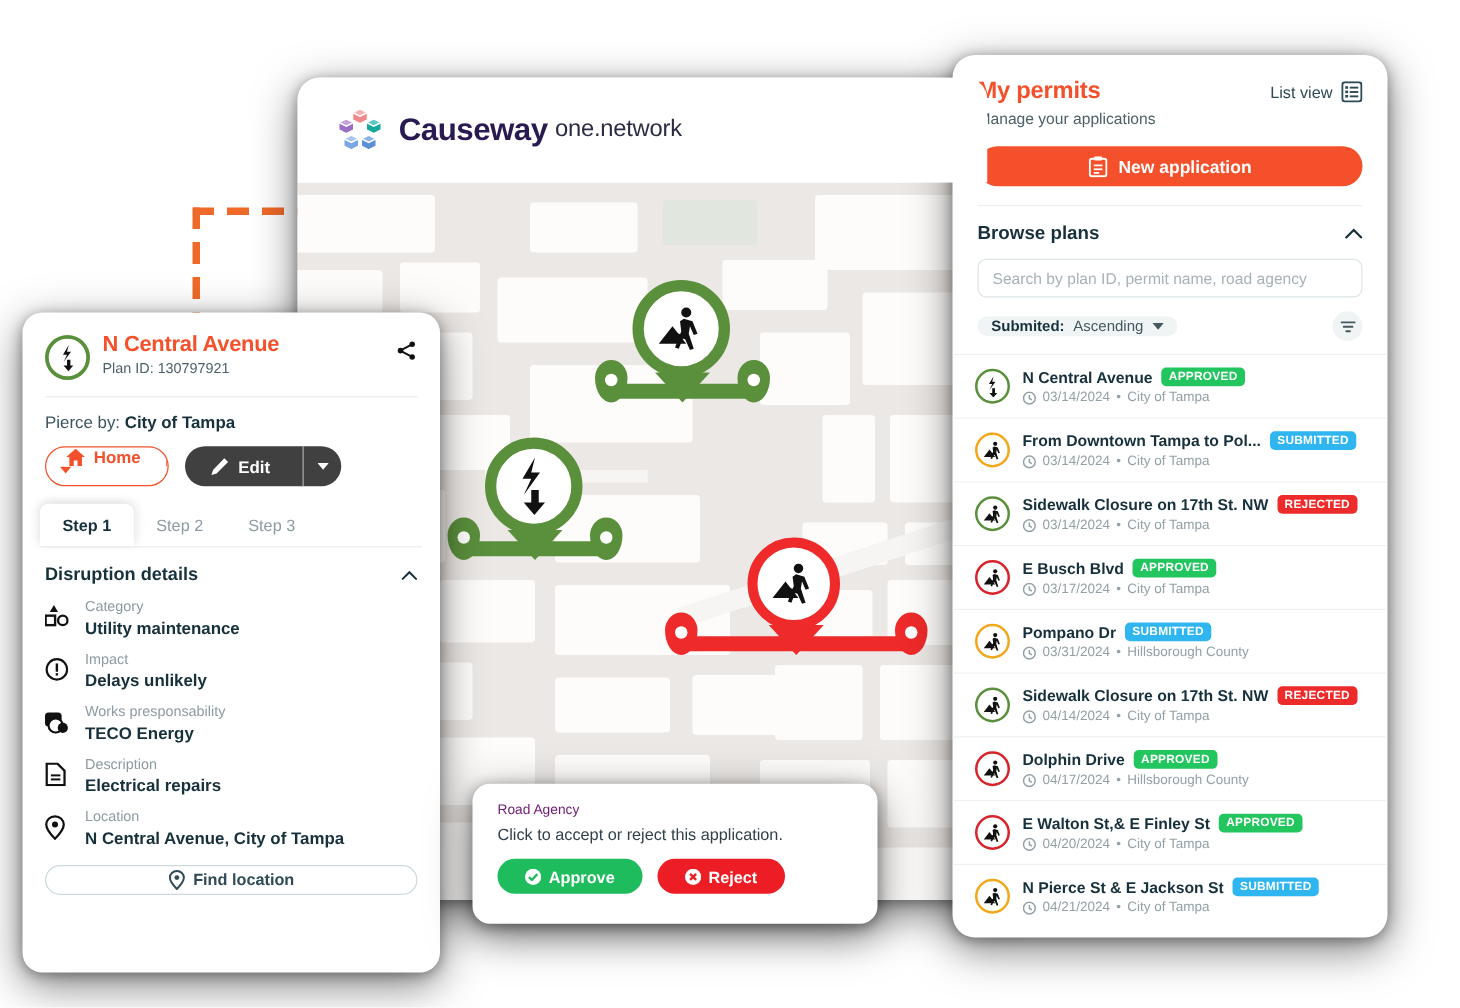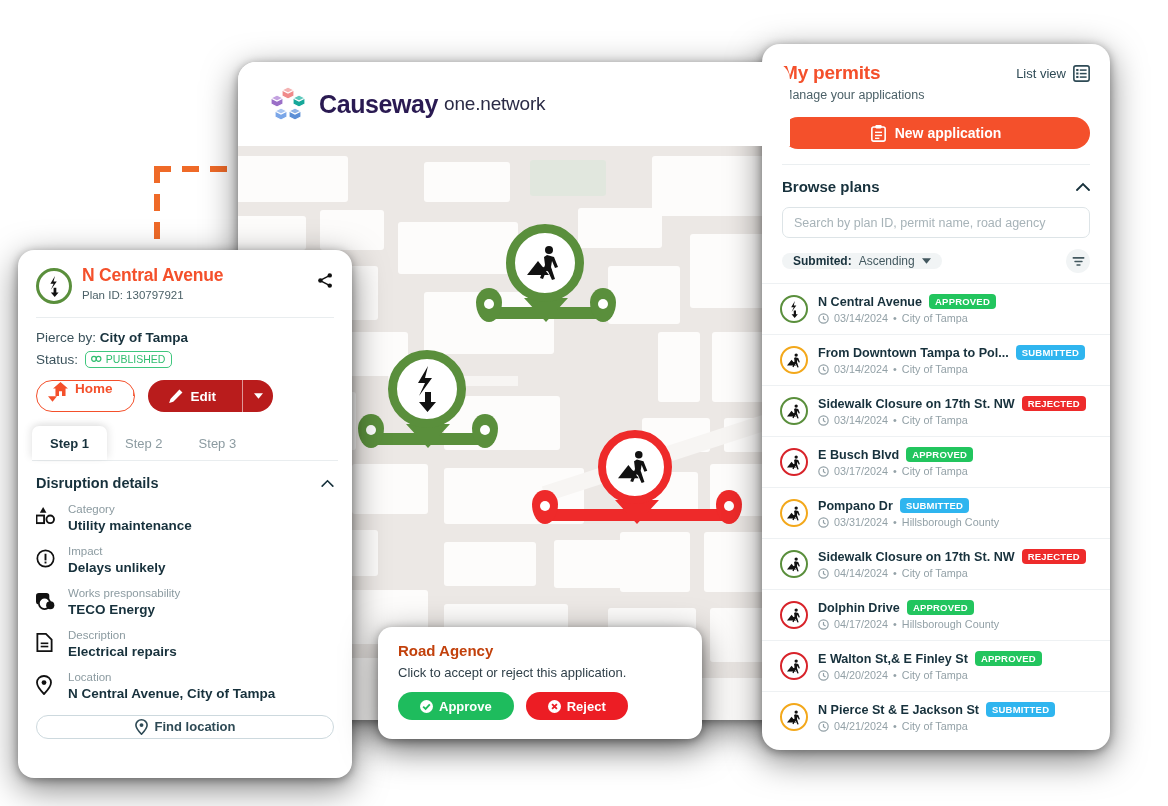--- a/index.html
+++ b/index.html
@@ -105,21 +105,21 @@
   .split {
     display: flex; align-items: stretch; border-radius: 19px; overflow: hidden; height: 32px;
   }
   .split.ghost { border: 1.6px solid #f4502b; flex-direction: column; }
   .split.ghost .main {
     display:flex;align-items:center;justify-content:center;gap:7px;
     color:#f4502b;font-size:13.5px;font-weight:600;padding:0 20px 0 16px;
     border-right:1.6px solid #f4502b;
   }
   .split.ghost .caret { display:flex;align-items:center;justify-content:center;width:30px;color:#f4502b;}
-  .split.solid { background: #b91c1c; }
+  .split.solid { background: #404040; }
   .split.solid .main {
     display:flex;align-items:center;justify-content:center;gap:8px;
     color:#fff;font-size:13.5px;font-weight:600;padding:0 26px 0 20px;
     border-right:1.5px solid rgba(255,255,255,.55);
   }
   .split.solid .caret{display:flex;align-items:center;justify-content:center;width:30px;color:#fff;}
 
   .tabs { display: flex; margin: 14px 0 0 0; border-bottom: 1px solid #e9edef; }
   .tab {
     font-size: 13px; color: #8c9ba1; padding: 10px 18px 9px 18px;
@@ -139,21 +139,21 @@
   .field .fl { font-size: 11.5px; color: #8c9ba1; line-height: 1.3; }
   .field .fv { font-size: 13.5px; color: #17313c; font-weight: 600; margin-top: 1px; }
   #find-loc {
     margin: 14px 18px 0 18px; height: 24px; border: 1.4px solid #cdd9de;
     border-radius: 18px; display: flex; align-items: center; justify-content: center;
     gap: 7px; font-size: 13px; color: #2e4a55; font-weight: 600;
   }
 
   
   #agency-card { left: 378px; top: 627px; width: 324px; height: 112px; border-radius: 14px; }
-  #agency-card .ac-t { font-size: 15px; font-weight: bold; color: #c2410c; padding: 15px 0 0 20px; }
+  #agency-card .ac-t { font-size: 11px; font-weight: normal; color: #701a75; padding: 15px 0 0 20px; }
   #agency-card .ac-s { font-size: 13px; color: #31414a; padding: 6px 0 0 20px; }
   .ac-btns { display: flex; gap: 12px; padding: 12px 0 0 20px; }
   .ac-btn {
     height: 28px; border-radius: 15px; display: flex; align-items: center; justify-content: center;
     gap: 6px; color: #fff; font-size: 13px; font-weight: 600; padding: 0 22px;
   }
   .ac-approve { background: #1ebc5d; }
   .ac-reject  { background: #ec1d24; }
 
   
@@ -353,30 +353,20 @@
       </div>
     </div>
 
     <div class="pc-rule"></div>
 
     <div style="padding:0 18px;">
       <div class="pc-meta">
         <span>Pierce by:</span>
         <b>City of Tampa</b>
       </div>
-      <div class="pc-meta" style="margin-top:6px;">
-        <span>Status:</span>
-        <span class="status-chip">
-          <svg width="11" height="8" viewBox="0 0 14 10">
-            <rect x="0.8" y="1.6" width="6" height="6.4" rx="3.2" fill="none" stroke="#2ebd6e" stroke-width="1.5"></rect>
-            <rect x="6.6" y="1.6" width="6" height="6.4" rx="3.2" fill="none" stroke="#2ebd6e" stroke-width="1.5"></rect>
-          </svg>
-          <span>PUBLISHED</span>
-        </span>
-      </div>
 
       <div class="btn-row">
         <div class="split ghost">
           <div class="main">
             <svg width="15" height="14" viewBox="0 0 16 15">
               <path d="M8 0 L16 7 L13.4 7 L13.4 15 L9.6 15 L9.6 10 L6.4 10 L6.4 15 L2.6 15 L2.6 7 L0 7 Z" fill="#f4502b"></path>
             </svg>
             <span>Home</span>
           </div>
           <div class="caret">

